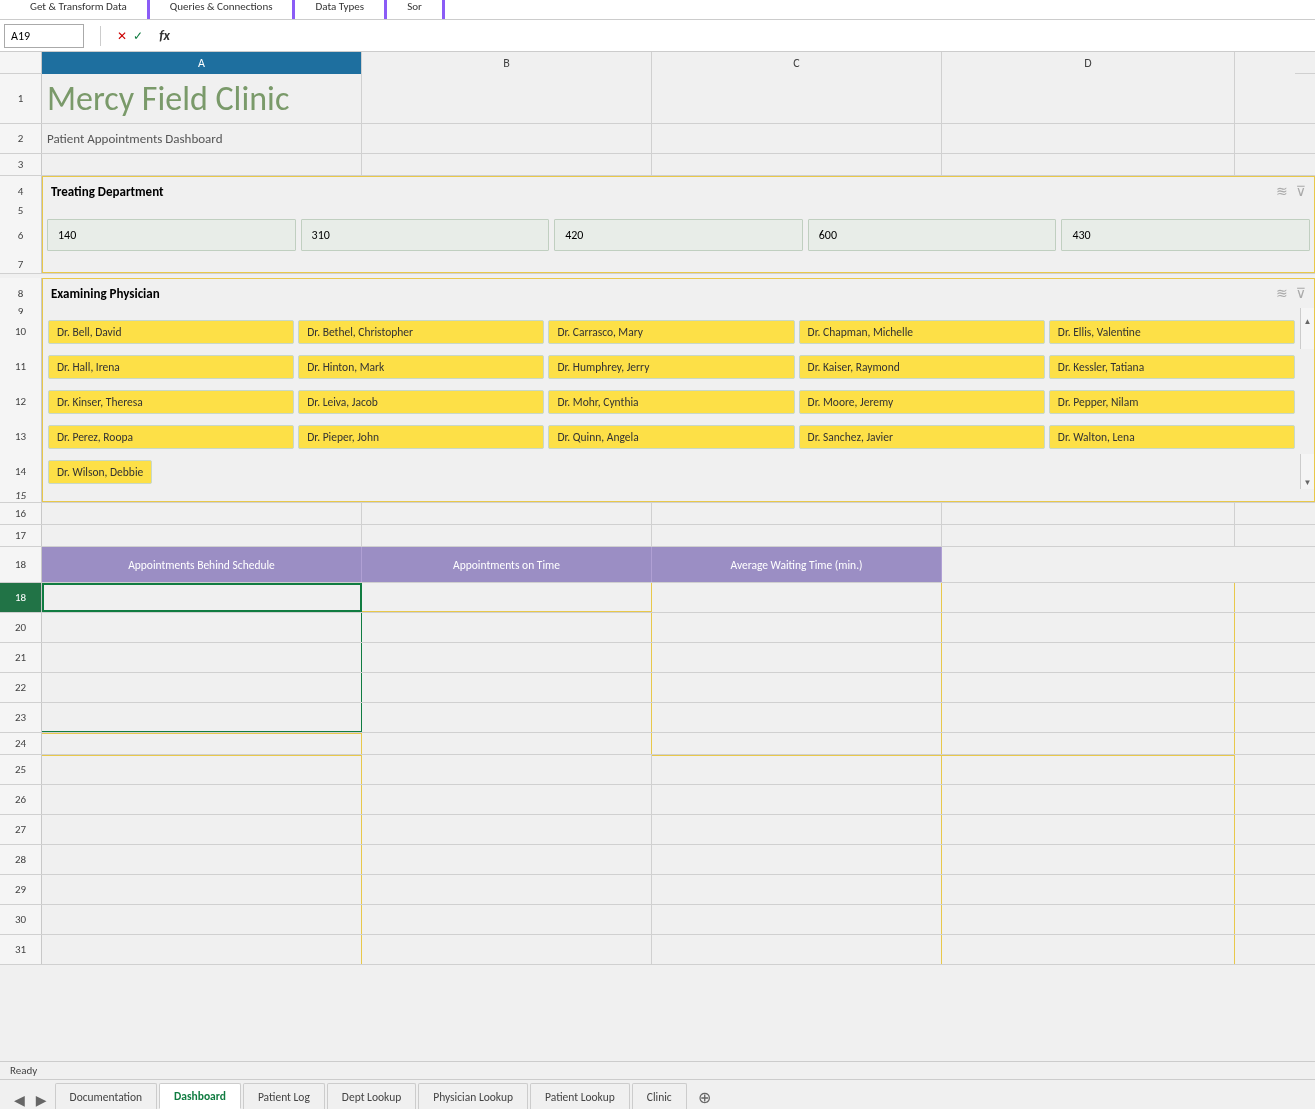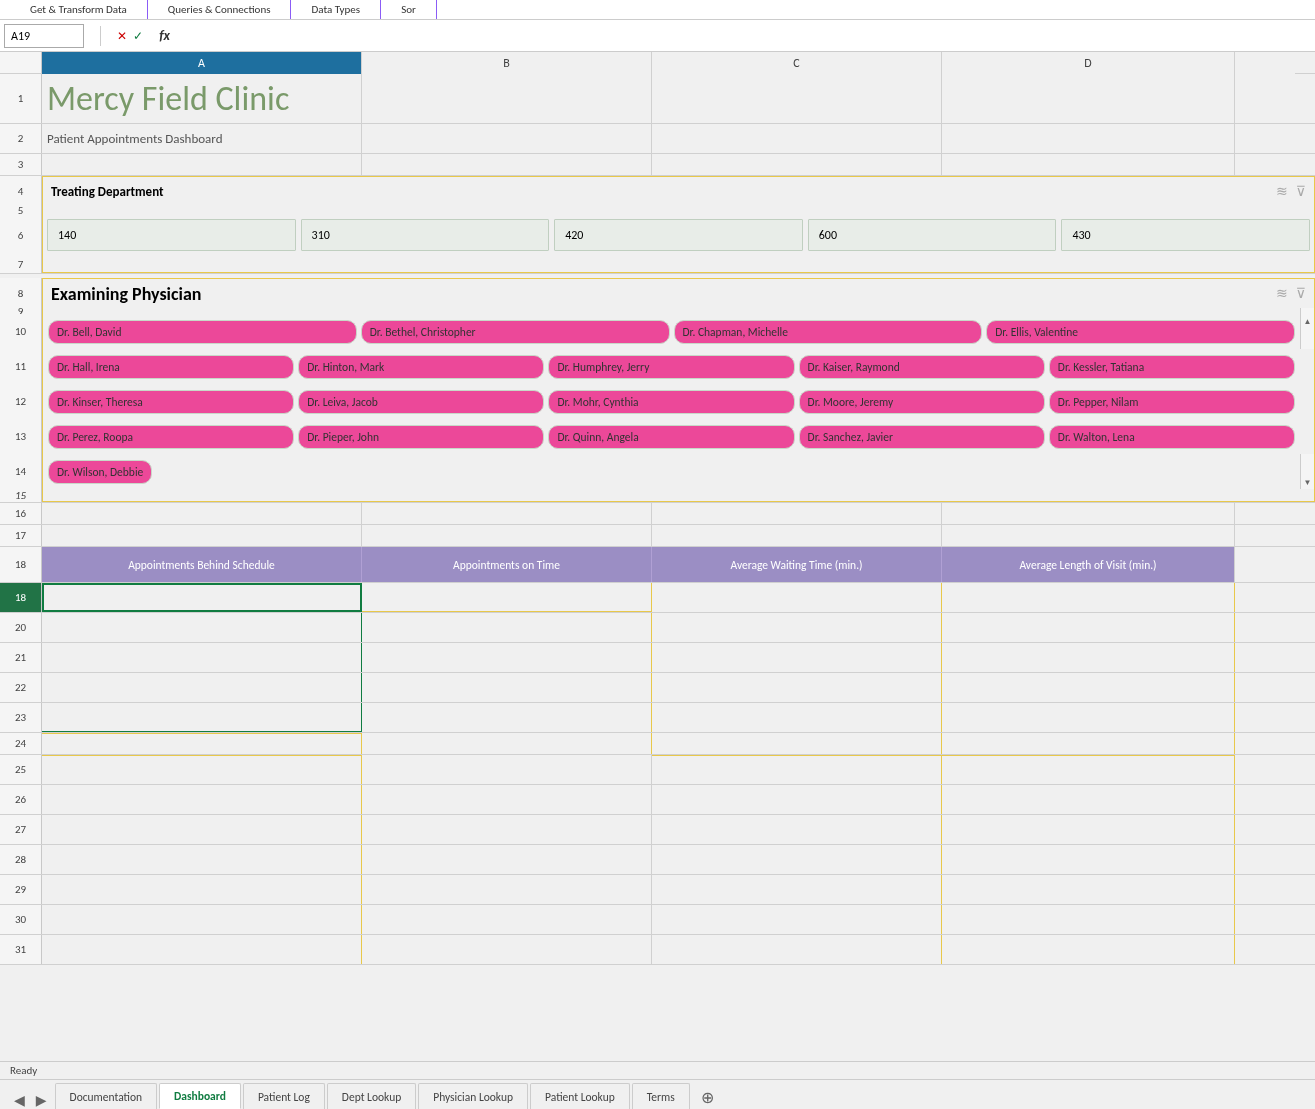--- a/index.html
+++ b/index.html
@@ -20,22 +20,22 @@
       display: flex;
       align-items: center;
       padding: 0 10px;
       font-size: 11px;
       color: #333;
     }
     .ribbon-tab {
       padding: 0 20px;
       height: 100%;
       display: flex;
-      align-items: center;
-      border-right: 1px solid #8b5cf6;
+      align-items: flex-start;
+      border-right: 3px solid #8b5cf6;
     }
 
     
     .formula-bar {
       background: #fff;
       height: 32px;
       border-bottom: 1px solid #ccc;
       display: flex;
       align-items: center;
       padding: 0 4px;
@@ -85,23 +85,23 @@
       align-items: center;
       justify-content: center;
       font-size: 11px;
       color: #444;
       background: #f0f0f0;
       height: 22px;
     }
 
     
     .physician-cell {
-      background: #ec4899;
+      background: #fde047;
       border: 1px solid #c8d8c8;
-      border-radius: 10px;
+      border-radius: 2px;
       padding: 4px 8px;
       font-size: 11.5px;
       color: #333;
       display: flex;
       align-items: center;
       margin: 2px;
       flex: 1;
     }
 
     
@@ -322,40 +322,41 @@
   </div>
 
   <div class="ss-row" style="height:18px;">
     <div class="rn">7</div>
     <div style="flex:1; border-left:1px solid #e8c84a; border-right:1px solid #e8c84a; border-bottom:1px solid #e8c84a;"></div>
   </div>
 
   <div class="ss-row" style="height:30px; border-bottom:none; margin-top:4px;">
     <div class="rn">8</div>
     <div style="flex:1; border:1px solid #e8c84a; border-bottom:none; display:flex; align-items:center; padding:0 8px;">
-      <span style="font-weight:bold; font-size:18px;text-align:center;">Examining Physician</span>
+      <span style="font-weight:bold; font-size:13px;text-align:center;">Examining Physician</span>
       <div style="margin-left:auto; display:flex; gap:8px; color:#aaa;">
         <span style="font-size:14px;">≋</span>
         <span style="font-size:14px;">⊽</span>
       </div>
     </div>
   </div>
 
   <div class="ss-row" style="height:6px; border-bottom:none;">
     <div class="rn">9</div>
     <div style="flex:1; border-left:1px solid #e8c84a; border-right:1px solid #e8c84a; position:relative;">
       <div style="position:absolute; right:0; top:0; width:14px; height:100%; background:#f5f5f5; border-left:1px solid #ccc;"></div>
     </div>
   </div>
 
   <div class="ss-row" style="height:35px; border-bottom:none;">
     <div class="rn">10</div>
     <div style="flex:1; border-left:1px solid #e8c84a; border-right:1px solid #e8c84a; display:flex; align-items:center; padding:3px 3px 3px 3px; position:relative; padding-right:17px;">
       <div class="physician-cell">Dr. Bell, David</div>
       <div class="physician-cell">Dr. Bethel, Christopher</div>
+      <div class="physician-cell">Dr. Carrasco, Mary</div>
       <div class="physician-cell">Dr. Chapman, Michelle</div>
       <div class="physician-cell">Dr. Ellis, Valentine</div>
       <div style="position:absolute;right:0;top:0;width:14px;height:100%;background:#f5f5f5;border-left:1px solid #ccc;display:flex;flex-direction:column;align-items:center;justify-content:flex-start;">
         <span style="font-size:8px;color:#666;margin-top:2px;">▲</span>
       </div>
     </div>
   </div>
 
   <div class="ss-row" style="height:35px; border-bottom:none;">
     <div class="rn">11</div>
@@ -422,21 +423,20 @@
     <div class="cc" style="border-right:1px solid #d0d0d0;"></div>
     <div class="cd" style="border-right:1px solid #d0d0d0;"></div>
     <div class="ce"></div>
   </div>
 
   <div class="ss-row" style="height:36px;">
     <div class="rn">18</div>
     <div class="ca gc" style="background:#9b8ec4; color:#fff; font-size:11.5px; text-align:center; justify-content:center; border-right:1px solid #b0a0d4; padding:2px 6px;">Appointments Behind Schedule</div>
     <div class="cb gc" style="background:#9b8ec4; color:#fff; font-size:11.5px; text-align:center; justify-content:center; border-right:1px solid #b0a0d4;">Appointments on Time</div>
     <div class="cc gc" style="background:#9b8ec4; color:#fff; font-size:11.5px; text-align:center; justify-content:center; border-right:1px solid #b0a0d4;">Average Waiting Time (min.)</div>
-    <div class="cd gc" style="background:#9b8ec4; color:#fff; font-size:11.5px; text-align:center; justify-content:center;">Average Length of Visit (min.)</div>
     <div class="ce"></div>
   </div>
 
   <div class="ss-row h30">
     <div class="rn sel">18</div>
     <div class="ca gc selected-cell-border"></div>
     <div class="cb" style="border-right:1px solid #e8c84a; border-bottom:1px solid #e8c84a;"></div>
     <div class="cc" style="border-right:1px solid #e8c84a;"></div>
     <div class="cd" style="border-right:1px solid #e8c84a;"></div>
     <div class="ce"></div>
@@ -563,16 +563,16 @@
   <div class="sheet-tab">
     <span>Dept Lookup</span>
   </div>
   <div class="sheet-tab">
     <span>Physician Lookup</span>
   </div>
   <div class="sheet-tab">
     <span>Patient Lookup</span>
   </div>
   <div class="sheet-tab">
-    <span>Terms</span>
+    <span>Clinic</span>
   </div>
   <div class="sheet-tab-add">⊕</div>
 </div>
 
 </body></html>

